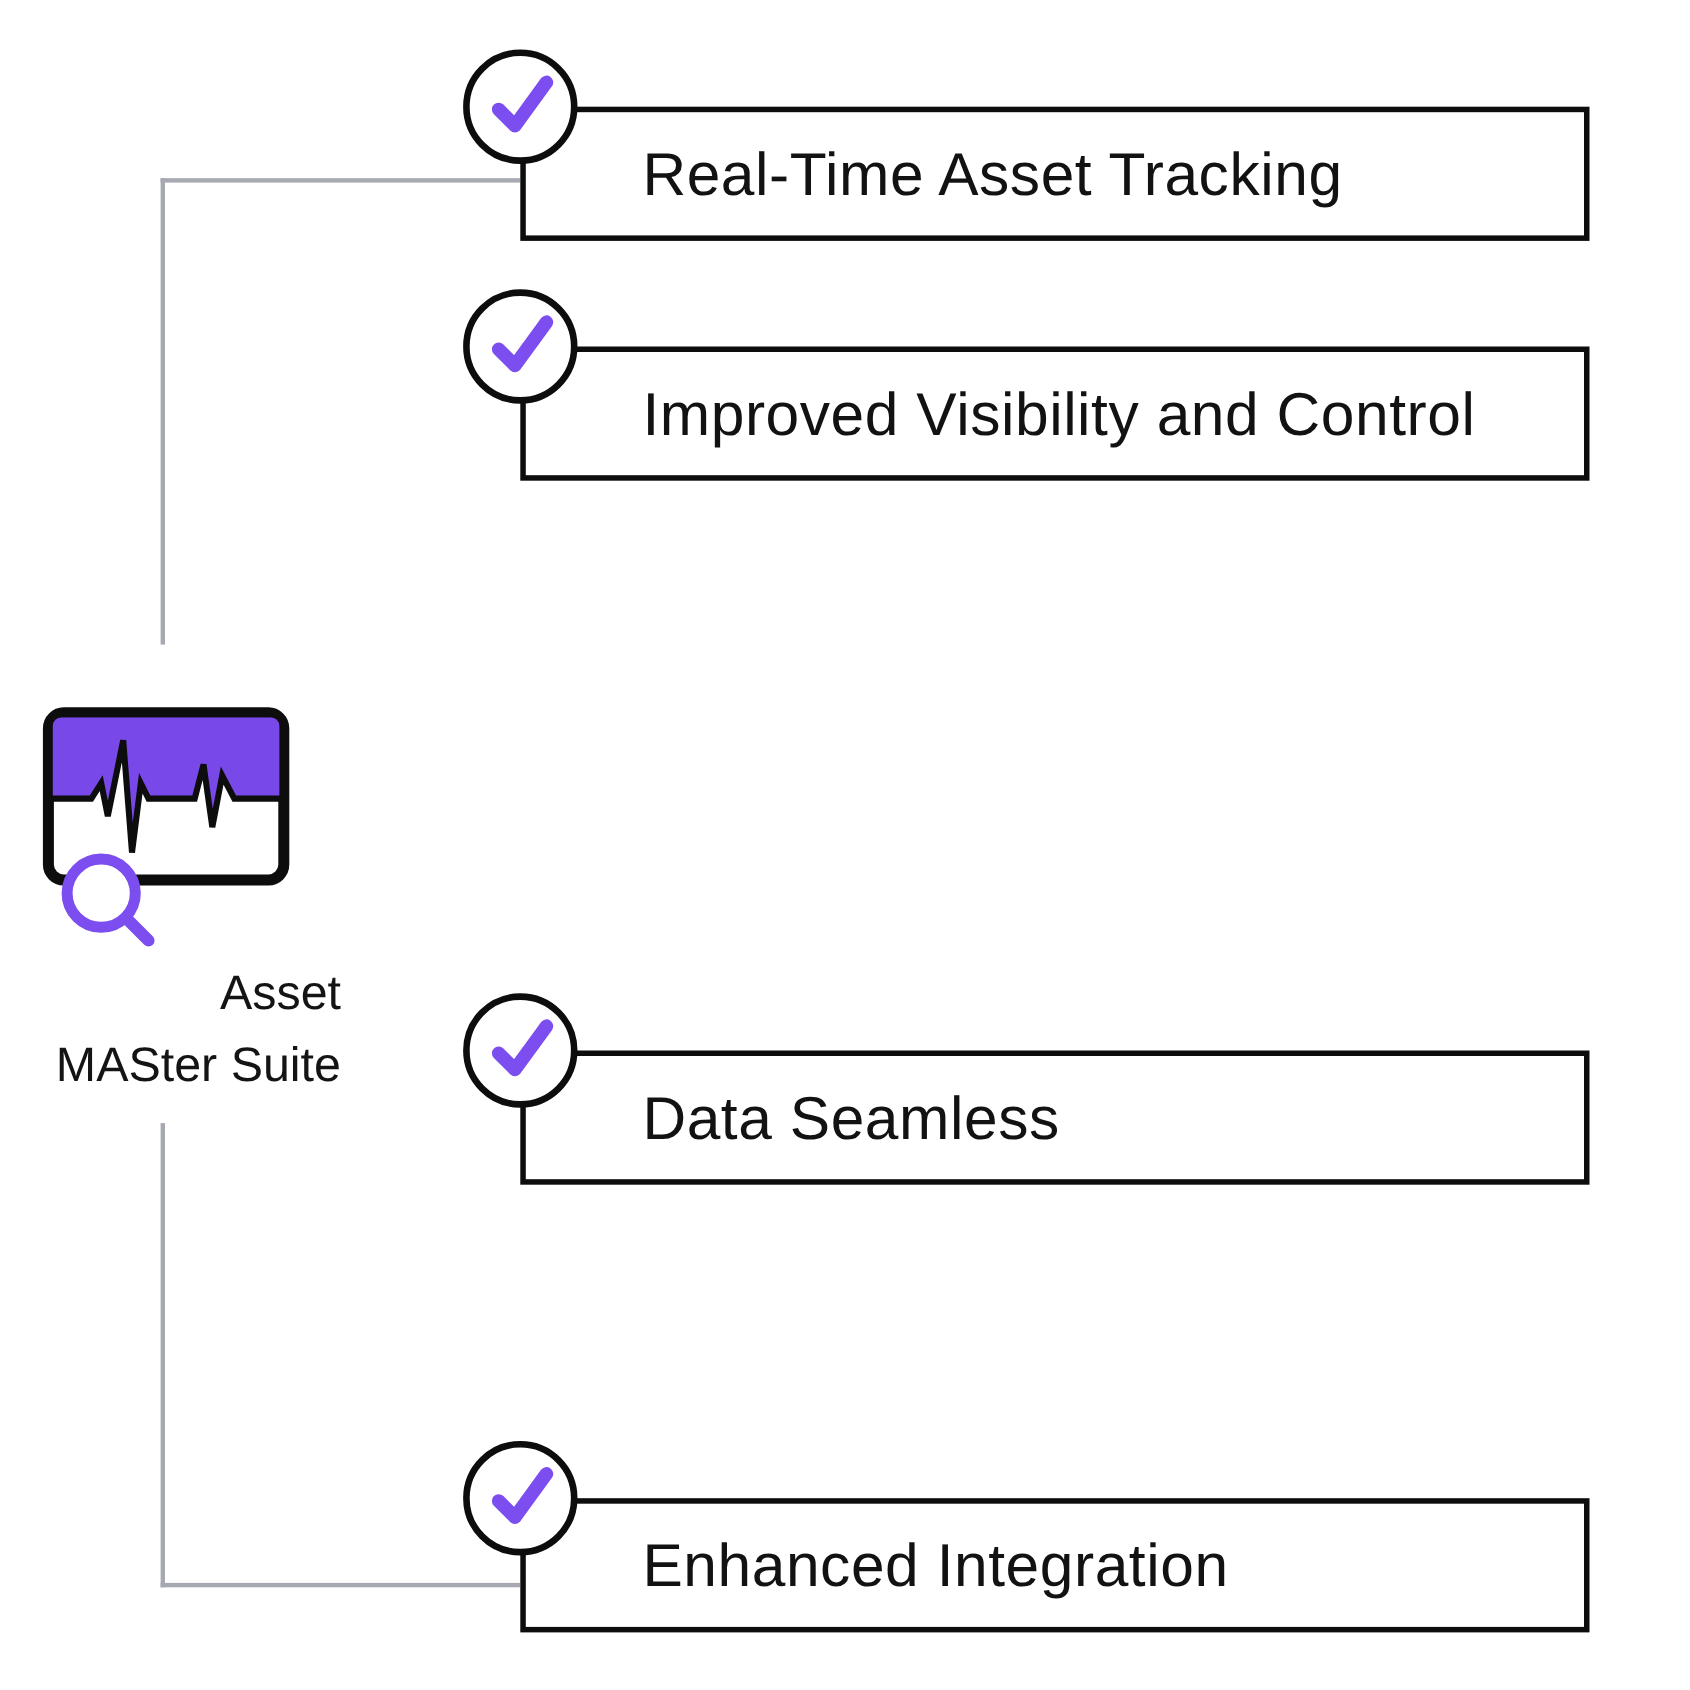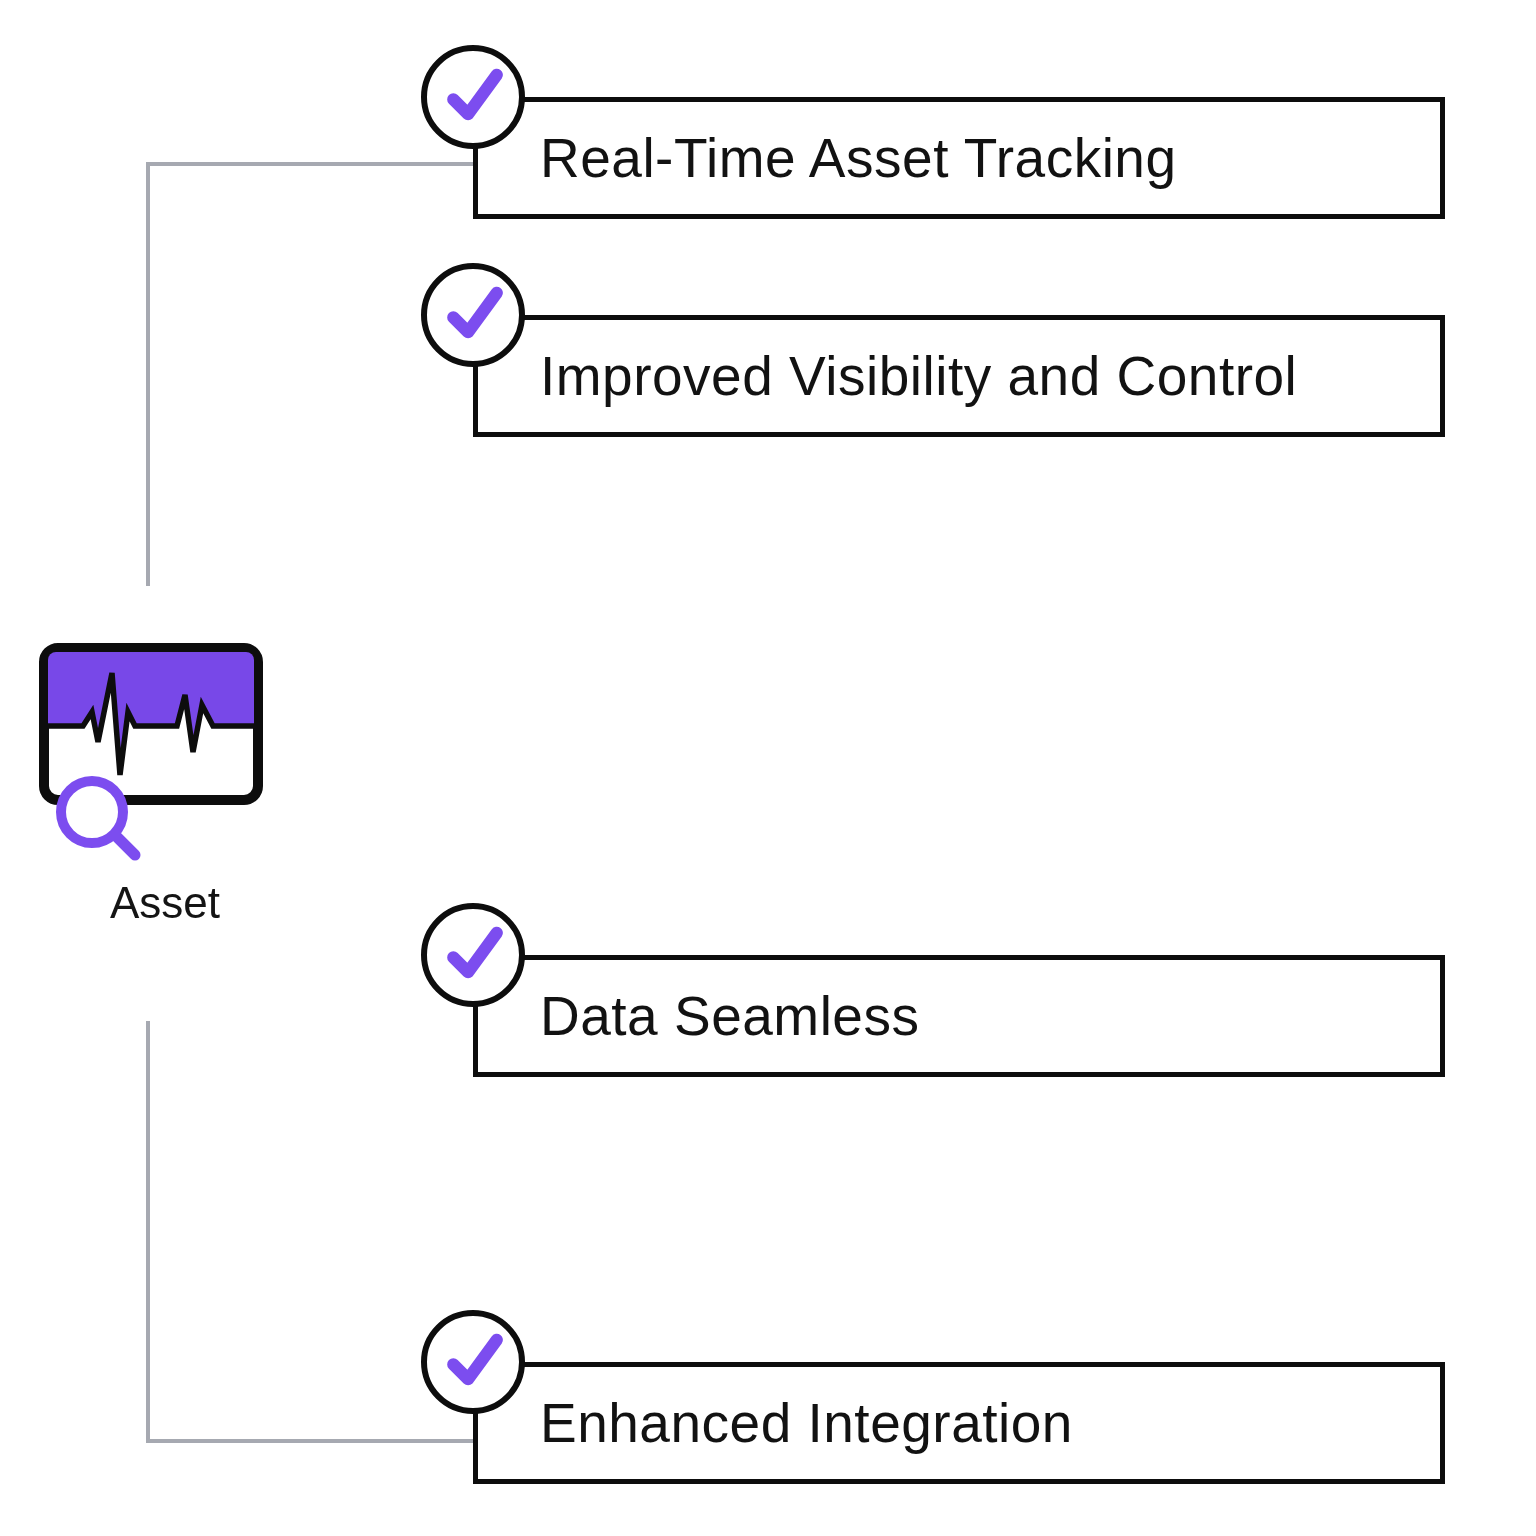--- a/index.html
+++ b/index.html
@@ -25,37 +25,38 @@
     border:5px solid #0D0D0D;
     box-sizing:border-box;
     display:flex;align-items:center;
   }
   .label{
     padding-left:62px;
     font-size:55px;
     color:#121212;
     letter-spacing:0.5px;
     white-space:nowrap;
+    margin-left:44px;
   }
   .badge{
     position:absolute;left:0;top:-52px;
     width:104px;height:104px;
     background:#ffffff;
     border:6px solid #0D0D0D;
     border-radius:50%;
     box-sizing:border-box;
     z-index:2;
     display:flex;align-items:center;justify-content:center;
   }
   .badge svg{width:82px;height:82px;}
   
   #logo-svg{position:absolute;left:36px;top:640px;}
   #logo-caption{
     position:absolute;left:20px;top:870px;width:290px;
-    text-align:center;
+    text-align:right;
     font-size:44px;line-height:66px;
     color:#141414;
   }
 </style>
 </head>
 <body>
 
 <div id="canvas">
 
   <div class="connector" id="conn-top-h"></div>
@@ -75,20 +76,21 @@
     <path clip-path="url(#rectClip)" fill="#7848E8" d="M11 86 L47 86 L56 72 L62 102 L76 33 L84 135 L92 72 L99 86 L141 86 L149 55 L157 112 L166 65 L177 86 L219 86 L219 12 L11 12 Z"></path>
 
     <polyline fill="none" stroke="#0D0D0D" stroke-width="5.5" stroke-linejoin="miter" points="11,86 47,86 56,72 62,102 76,33 84,135 92,72 99,86 141,86 149,55 157,112 166,65 177,86 219,86"></polyline>
 
     <circle cx="56" cy="172" r="31" fill="#ffffff" stroke="#7C4DEF" stroke-width="10"></circle>
     <line x1="79" y1="195" x2="99" y2="215" stroke="#7C4DEF" stroke-width="11" stroke-linecap="round"></line>
   </svg>
 
   <div id="logo-caption">
     <div>Asset</div>
+    <div>MASter Suite</div>
   </div>
 
   <div class="item" style="top:97px">
     <div class="box">
       <span class="label">Real-Time Asset Tracking</span>
     </div>
     <div class="badge">
       <svg viewBox="0 0 100 100">
         <polyline points="26,53 44,71 79,23" fill="none" stroke="#7C4DEF" stroke-width="15" stroke-linecap="round" stroke-linejoin="round"></polyline>
       </svg>

